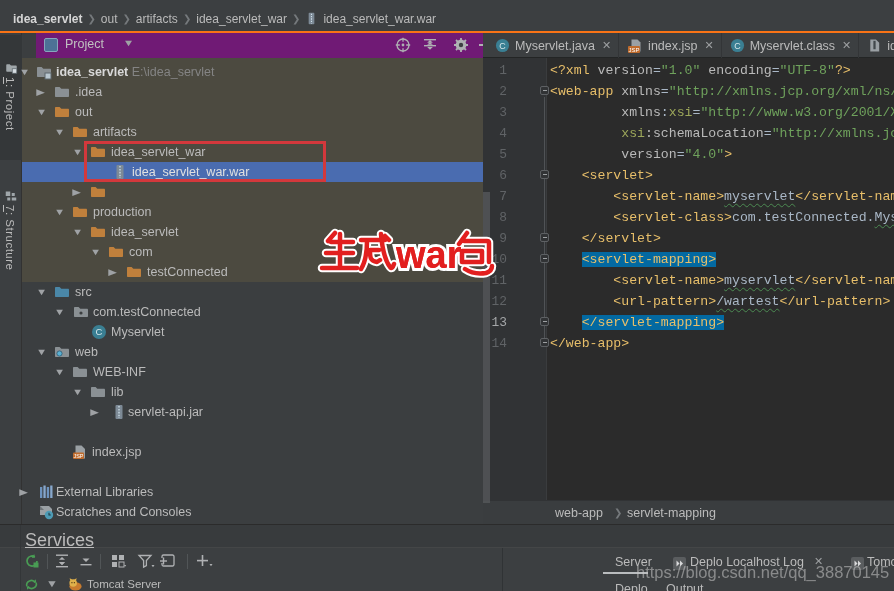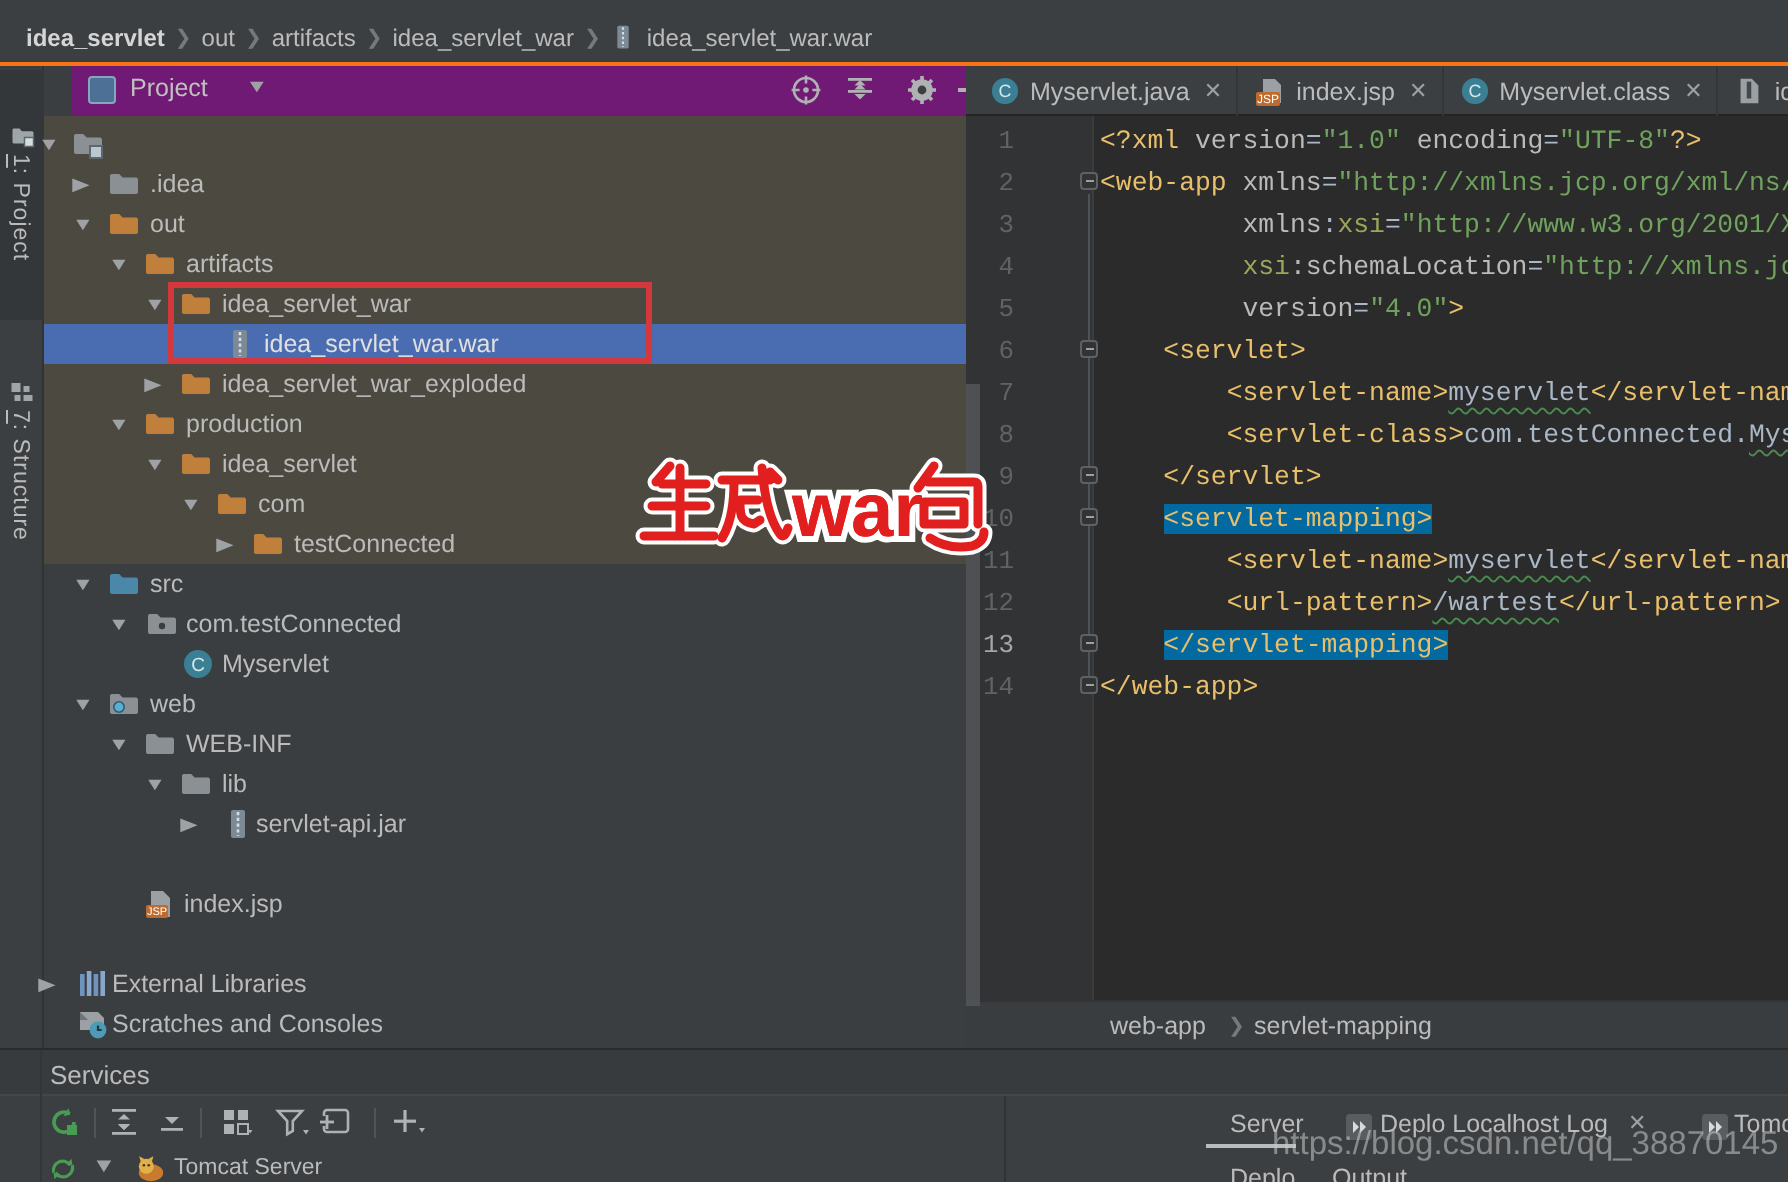--- a/index.html
+++ b/index.html
@@ -109,20 +109,21 @@
   </div>
   <div id="tree">
     <div id="olive"></div>
 
     <div class="row" style="top:4px">
         <span class="ar" style="left:-2px">▼</span>
       <svg class="ic" style="left:14px" width="16" height="16" viewBox="0 0 16 16">
           <path d="M1 4c0-.6.4-1 1-1h3.6l1.7 1.8h6.7c.6 0 1 .5 1 1v6.2c0 .6-.4 1-1 1H2c-.6 0-1-.4-1-1z" fill="#8a9094"></path>
           <rect x="9" y="9" width="6" height="6" fill="#b9c7d0" stroke="#5d676d" stroke-width="1"></rect>
         </svg>
+      <span class="lb" style="left:34px"><b style="color:#d8d8d8">idea_servlet</b> <span style="color:#848484">E:\idea_servlet</span></span>
       </div>
     <div class="row" style="top:24px">
         <span class="ar" style="left:15px">▶</span>
       <svg class="ic" style="left:32px" width="16" height="16" viewBox="0 0 16 16">
           <path d="M1 4c0-.6.4-1 1-1h3.6l1.7 1.8h6.7c.6 0 1 .5 1 1v6.2c0 .6-.4 1-1 1H2c-.6 0-1-.4-1-1z" fill="#8a9094"></path>
         </svg>
       <span class="lb" style="left:53px">.idea</span>
       </div>
     <div class="row" style="top:44px">
         <span class="ar" style="left:15px">▼</span>
@@ -150,21 +151,20 @@
           <rect x="4.5" y="1" width="7" height="14" rx="1" fill="#7d8a96"></rect>
           <line x1="8" y1="2" x2="8" y2="14" stroke="#cfe0ea" stroke-width="1.3" stroke-dasharray="1.6 1.3"></line>
         </svg>
       <span class="lb" style="left:110px">idea_servlet_war.war</span>
       </div>
     <div class="row" style="top:124px">
         <span class="ar" style="left:51px">▶</span>
       <svg class="ic" style="left:68px" width="16" height="16" viewBox="0 0 16 16">
           <path d="M1 4c0-.6.4-1 1-1h3.6l1.7 1.8h6.7c.6 0 1 .5 1 1v6.2c0 .6-.4 1-1 1H2c-.6 0-1-.4-1-1z" fill="#c0803c"></path>
         </svg>
-      <span class="lb" style="left:89px">idea_servlet_war_exploded</span>
       </div>
     <div class="row" style="top:144px">
         <span class="ar" style="left:33px">▼</span>
       <svg class="ic" style="left:50px" width="16" height="16" viewBox="0 0 16 16">
           <path d="M1 4c0-.6.4-1 1-1h3.6l1.7 1.8h6.7c.6 0 1 .5 1 1v6.2c0 .6-.4 1-1 1H2c-.6 0-1-.4-1-1z" fill="#c0803c"></path>
         </svg>
       <span class="lb" style="left:71px">production</span>
       </div>
     <div class="row" style="top:164px">
         <span class="ar" style="left:51px">▼</span>
@@ -345,21 +345,21 @@
   </div>
   <div id="crumbs2">
       <span style="position:absolute;left:72px;top:5px">web-app</span>
       <span class="chev" style="position:absolute;left:126px;top:6px">❯</span>
       <span style="position:absolute;left:144px;top:5px">servlet-mapping</span>
     </div>
 </div>
 
 <div class="abs" id="services">
   <div id="svchead">
-      <span style="position:absolute;left:25px;top:5px;font-size:13px;">Services</span>
+      <span style="position:absolute;left:25px;top:5px;font-size:18px;text-decoration:underline;">Services</span>
     </div>
   <div id="svctools">
     <svg style="position:absolute;left:24px;top:5px" width="16" height="16" viewBox="0 0 16 16">
         <path d="M13 8a5 5 0 1 1-2.2-4.1" fill="none" stroke="#499c54" stroke-width="1.8"></path>
         <path d="M10.2 1l.9 3.4-3.4.7z" fill="#499c54"></path>
         <rect x="9.5" y="9.5" width="5" height="5" fill="#499c54"></rect>
       </svg>
     <div class="vsep" style="left:47px"></div>
     <svg style="position:absolute;left:54px;top:5px" width="16" height="16" viewBox="0 0 16 16">
         <rect x="2" y="1.5" width="12" height="1.4" fill="#afb1b3"></rect>

